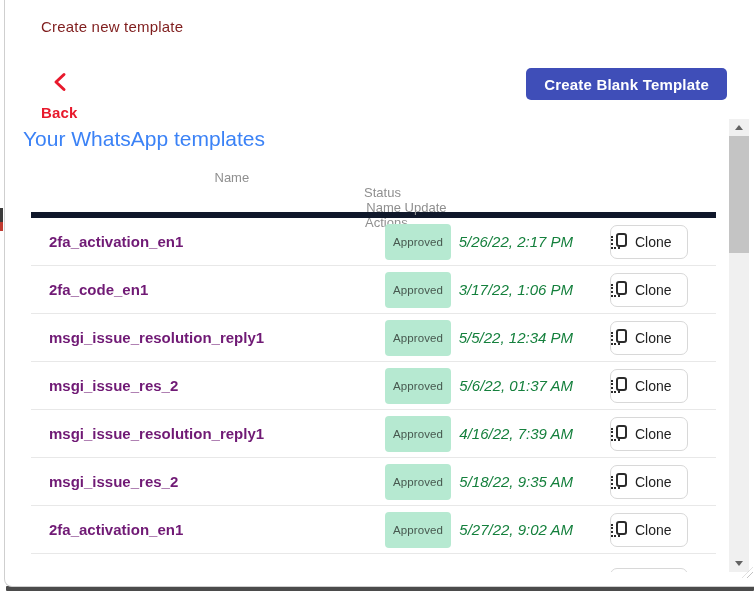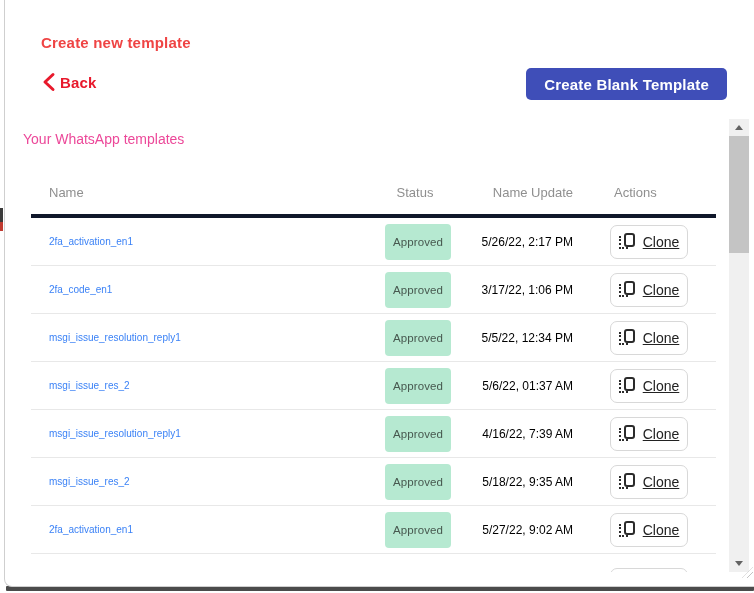--- a/index.html
+++ b/index.html
@@ -20,79 +20,78 @@
   
   .modal {
     position:absolute; left:4px; top:0; width:750px; height:587px;
     background:#ffffff;
     border-left:1px solid #cfcfcf;
     border-bottom:1px solid #cfcfcf;
     border-radius:0 0 0 8px;
   }
 
   .modal-title {
-    position:absolute; left:36px; top:34px;
-    font-size:15px; font-weight:700; color:#ef4444; letter-spacing:.2px;
+    position:absolute; left:36px; top:18px;
+    font-size:15px; font-weight:400; color:#7f1d1d; letter-spacing:.2px;
   }
 
   .back-link {
     position:absolute; left:36px; top:72px;
-    display:flex; align-items:center; gap:4px;
+    display:flex; align-items:center; gap:12px;
     color:#e8192c; font-size:15px; font-weight:700; cursor:pointer;
-    text-decoration:none; letter-spacing:.2px;
+    text-decoration:none; letter-spacing:.2px;flex-direction:column;
   }
   .back-link svg { display:block; }
 
   .primary-btn {
     position:absolute; top:68px; right:27px;
     height:32px; padding:0 18px;
     background:#3f4eb8; color:#ffffff;
     font-family:inherit; font-size:15px; font-weight:700; letter-spacing:.2px;
     border:none; border-radius:5px; cursor:pointer;margin-left:41px;
   }
 
   
   .scroll-region {
     position:absolute; left:0; top:118px; width:721px; height:454px;
     overflow:hidden;
   }
   .section-heading {
     margin:11px 0 21px 18px;
-    font-size:14px; font-weight:400; color:#ec4899; line-height:20px;
+    font-size:21px; font-weight:400; color:#3b82f6; line-height:20px;
   }
 
   .tpl-table { margin:0 10px 0 26px; }
   .trow {
     display:flex; align-items:center; height:48px;
     border-bottom:1px solid #e8e8e8; padding-left:18px;
   }
-  .thead-row { border-bottom:4px solid #0f172a; }
+  .thead-row { border-bottom:6px solid #0f172a;flex-direction:column; }
   .thead-row .hcell { font-size:13px; color:#8f8f8f; font-weight:400; }
 
   .col-name   { width:336px; }
   .col-status { width:60px;text-align:center; }
   .col-date   { width:128px; text-align:right; white-space:nowrap; }
   .col-actions{ margin-left:37px; width:80px; }
   .thead-row .col-actions { padding-left:4px; }
 
-  .cell-name { font-size:10px; color:#3b82f6; }
-  .cell-date { font-size:12px;   color:#000000; }
+  .cell-name { font-size:15px; color:#701a75;font-weight:bold; }
+  .cell-date { font-size:15px;   color:#15803d;font-style:italic; }
 
   .badge {
     display:inline-block; background:#b6e9d1; color:#47584f;
     font-size:11.5px; padding:12px 8px; border-radius:4px; letter-spacing:.1px;
   }
 
   .clone-btn {
     width:78px; height:34px;
-    display:flex; align-items:center; justify-content:center; gap:8px;
+    display:flex; align-items:center; justify-content:flex-start; gap:8px;
     background:#ffffff; border:1px solid #d8d8d8; border-radius:7px;
     font-family:inherit; font-size:14px; font-weight:500; color:#222222;
     cursor:pointer;
-    text-decoration:underline;
   }
   .clone-icon { position:relative; width:16px; height:17px; flex:0 0 auto; }
   .clone-back {
     position:absolute; left:0; top:3px; width:9px; height:13px;
     border-left:2px dotted #2b2b2b; border-bottom:2px dotted #2b2b2b;
   }
   .clone-front {
     position:absolute; right:0; top:0; width:11px; height:14px;
     border:2px solid #2b2b2b; border-radius:3px; background:#ffffff;
   }

